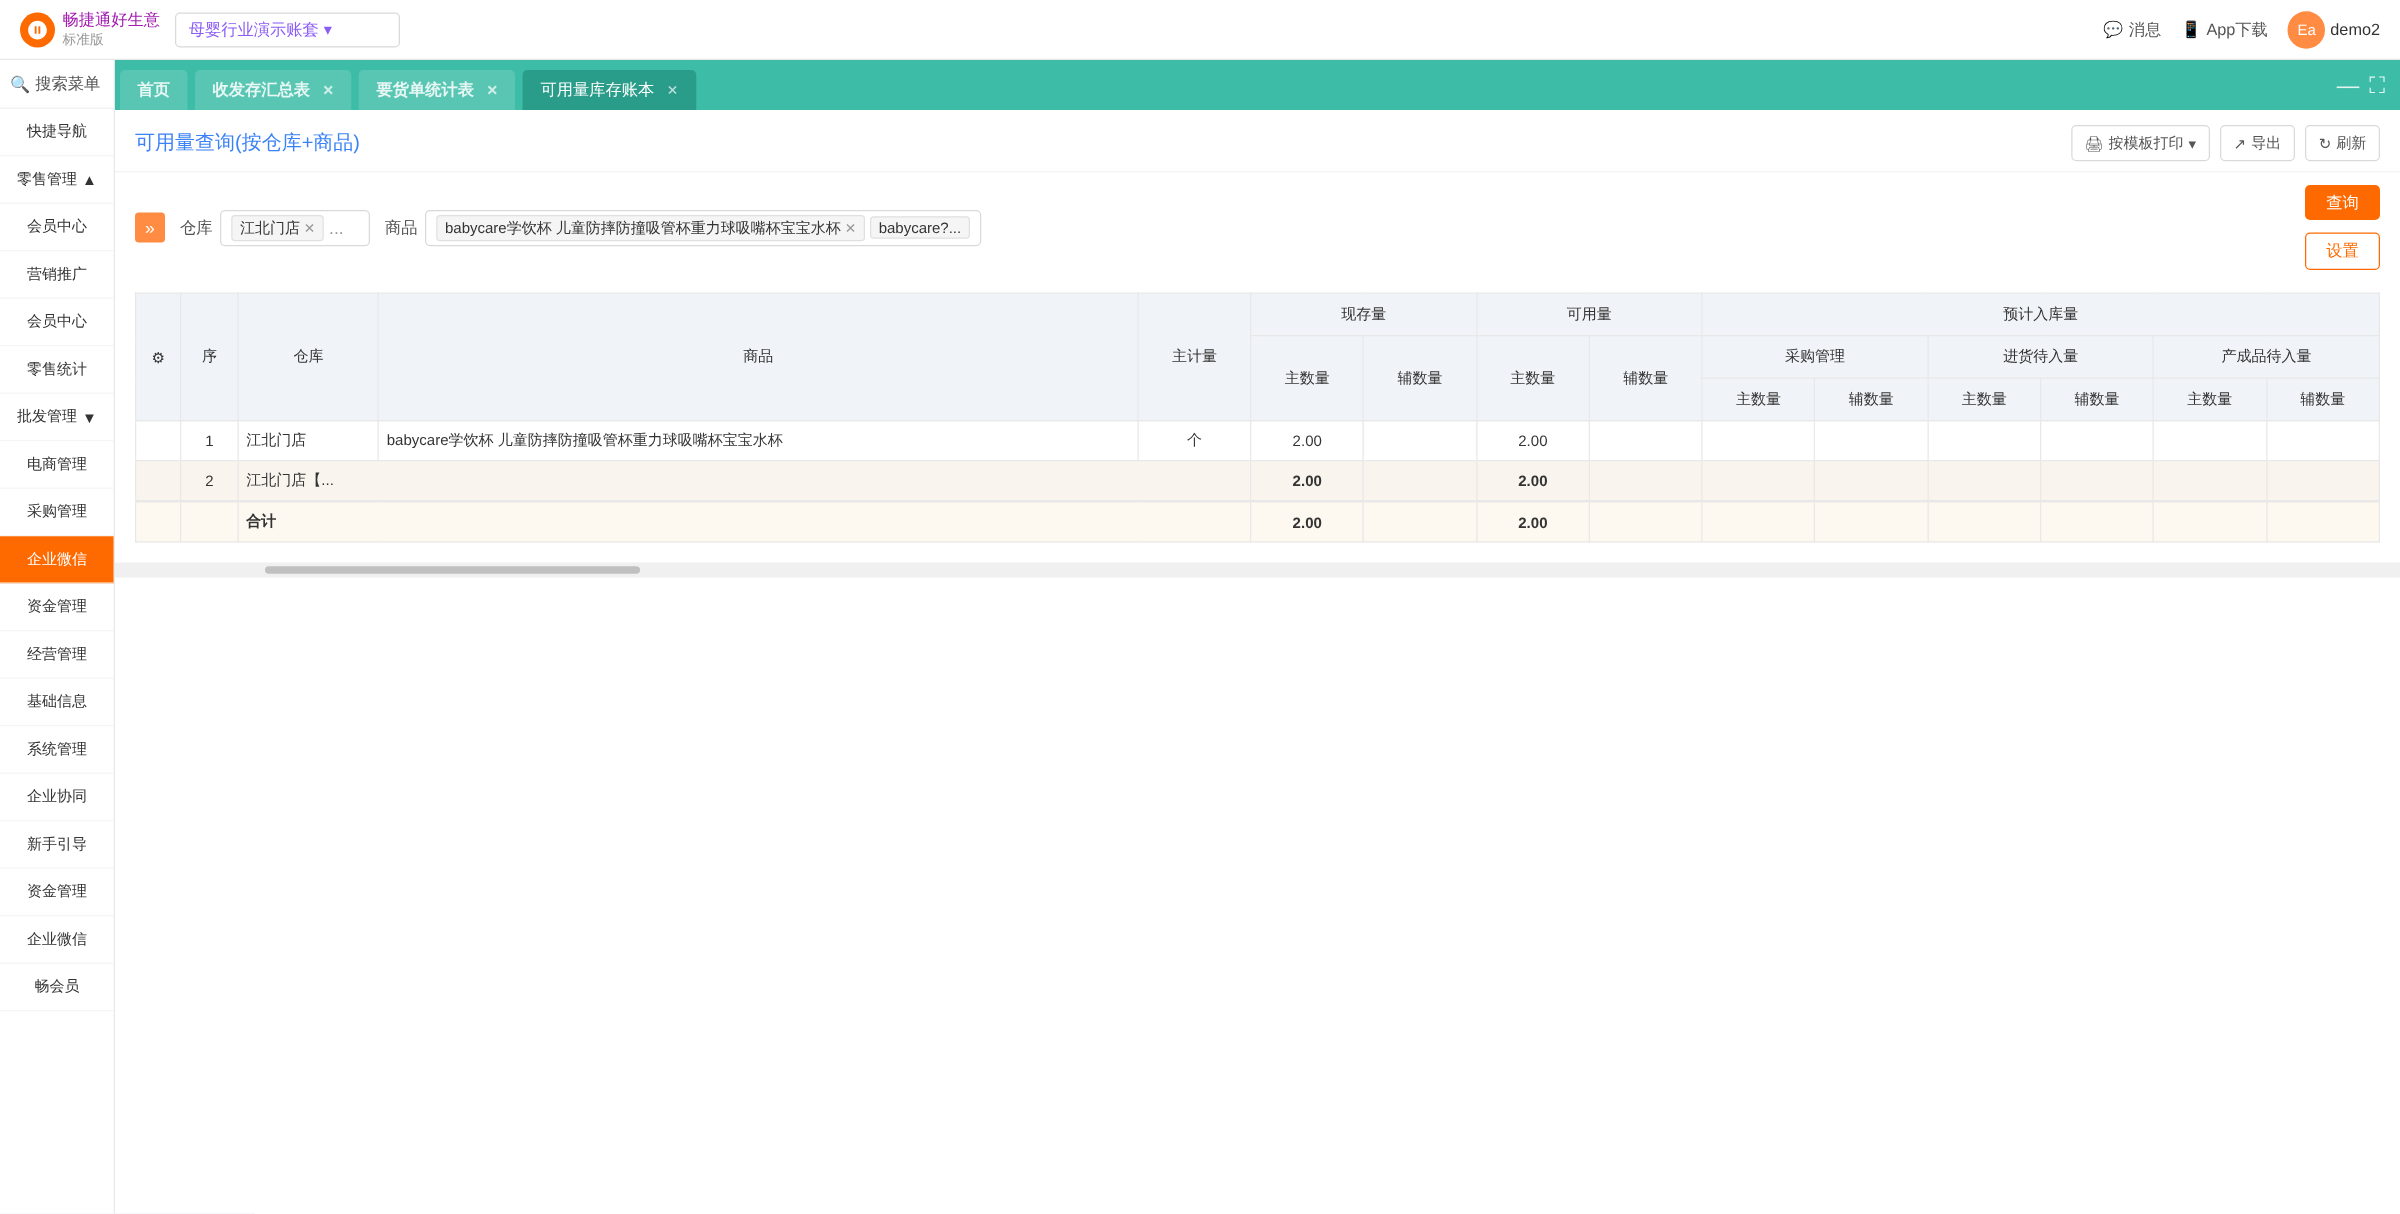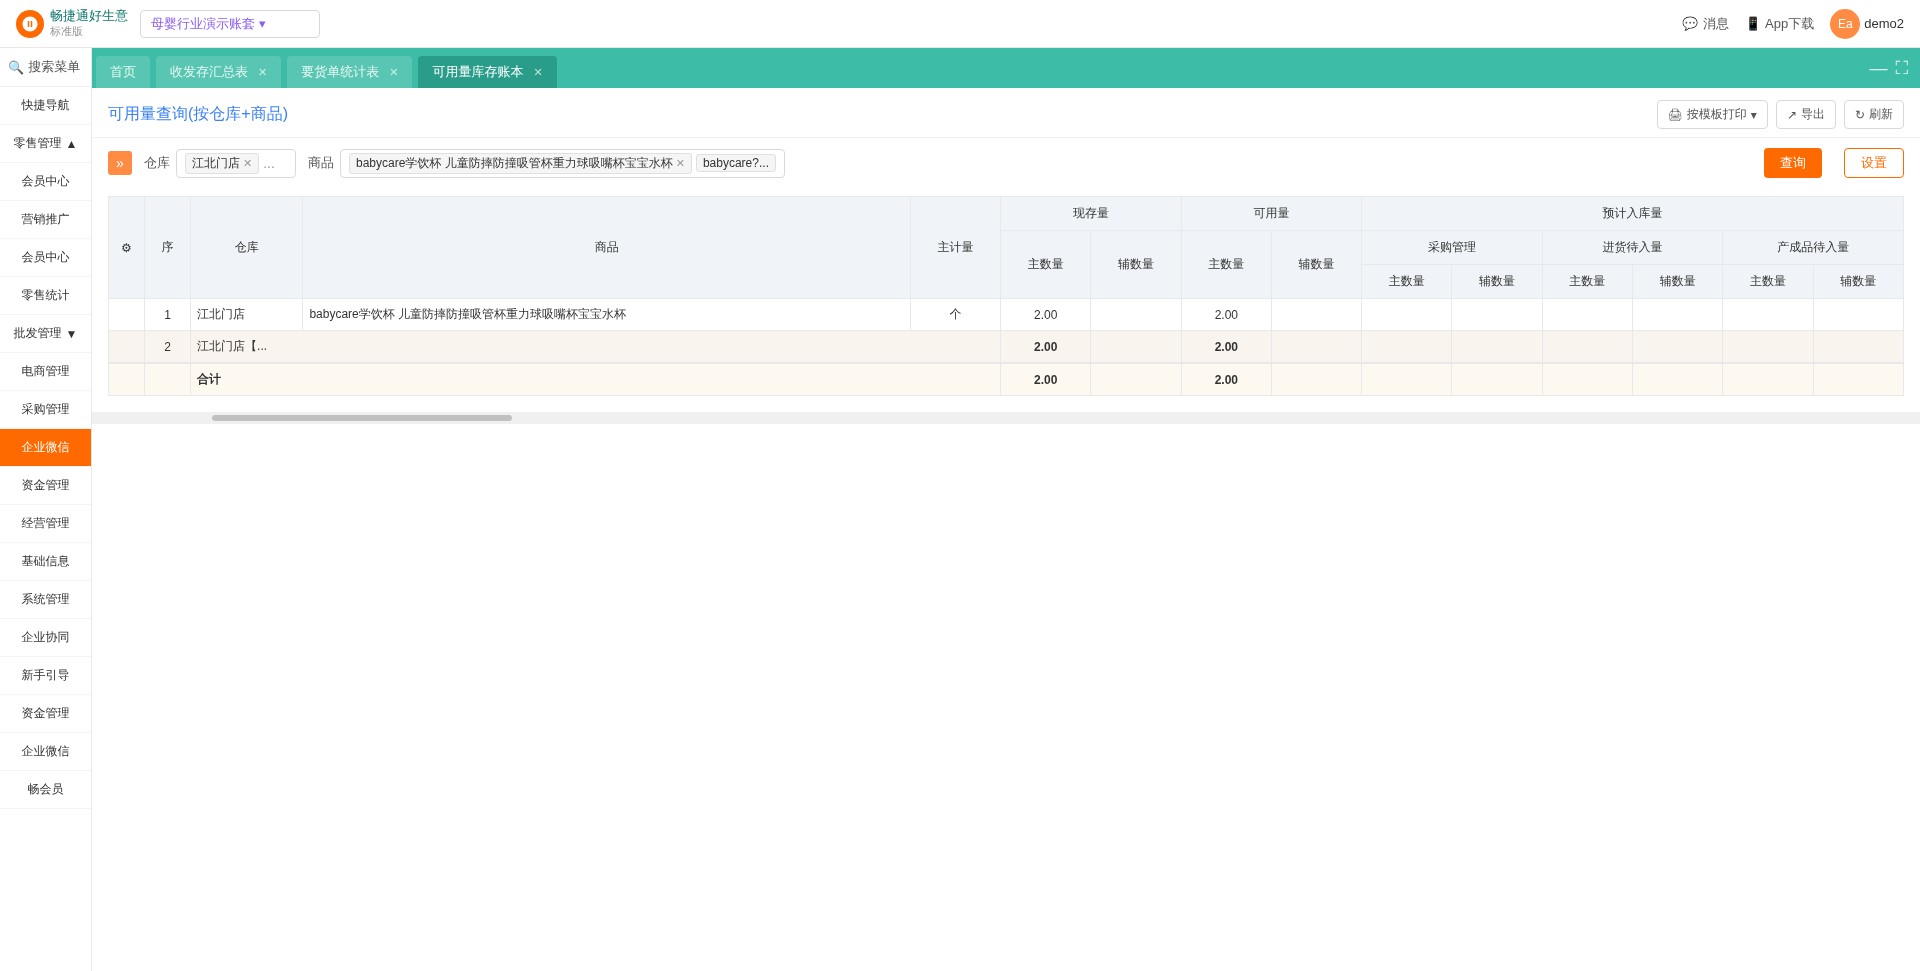--- a/index.html
+++ b/index.html
@@ -13,21 +13,21 @@
       align-items: center;
       padding: 0 16px;
       border-bottom: 1px solid #e8e8e8;
       justify-content: space-between;
       flex-shrink: 0;
     }
     .top-bar-left { display: flex; align-items: center; gap: 12px; }
     .logo-area { display: flex; align-items: center; gap: 6px; }
     .logo-icon { width: 28px; height: 28px; background: #ff6a00; border-radius: 50%; display: flex; align-items: center; justify-content: center; }
     .logo-icon svg { width: 18px; height: 18px; fill: white; }
-    .logo-text { font-size: 13px; color: #0f766e; line-height: 1.2; }
+    .logo-text { font-size: 13px; color: #a21caf; line-height: 1.2; }
     .logo-sub { font-size: 11px; color: #999; }
     .warehouse-selector {
       display: flex; align-items: center; gap: 4px;
       border: 1px solid #d9d9d9; border-radius: 4px;
       padding: 4px 10px; cursor: pointer; background: #fff; min-width: 180px;
       font-size: 13px; color: #8b5cf6;
     }
     .top-bar-right { display: flex; align-items: center; gap: 16px; }
     .top-bar-icon-item { display: flex; align-items: center; gap: 4px; color: #555; font-size: 13px; cursor: pointer; }
     .avatar { width: 30px; height: 30px; border-radius: 50%; background: #ff8c42; display: flex; align-items: center; justify-content: center; color: white; font-size: 12px; overflow: hidden; }
@@ -80,20 +80,21 @@
       height: 32px;
       padding: 0 14px;
       display: flex; align-items: center; gap: 6px;
       font-size: 13px;
       cursor: pointer;
       border-radius: 4px 4px 0 0;
       margin-right: 2px;
       color: rgba(255,255,255,0.85);
       background: rgba(255,255,255,0.15);
       margin-left: 4px;
+      font-weight: bold;
     }
     .tab-item.active {
       background: #2a9d8a;
       color: #fff;
       font-weight: 500;
     }
     .tab-item .close-x { font-size: 11px; color: rgba(255,255,255,0.7); cursor: pointer; margin-left: 4px; }
     .tab-bar-actions {
       margin-left: auto;
       display: flex; align-items: center; gap: 8px; padding-right: 12px;
@@ -149,21 +150,21 @@
       background: #f5f5f5; border: 1px solid #e0e0e0;
       border-radius: 3px; padding: 1px 6px; font-size: 12px; color: #333;
     }
     .filter-tag .x { color: #999; cursor: pointer; font-size: 11px; }
     .filter-dots { color: #999; font-size: 14px; cursor: pointer; }
     .filter-product-box {
       display: flex; align-items: center; gap: 4px;
       border: 1px solid #d9d9d9; border-radius: 4px;
       padding: 3px 8px; min-width: 400px; background: #fff; flex-wrap: wrap;
     }
-    .filter-actions { margin-left: auto; display: flex; gap: 22px; }
+    .filter-actions { margin-left: auto; display: flex; gap: 10px; flex-direction: column; }
     .btn-query {
       padding: 5px 16px; background: #ff6a00; color: #fff;
       border: none; border-radius: 4px; cursor: pointer; font-size: 13px;
     }
     .btn-setting {
       padding: 5px 16px; background: #fff; color: #ff6a00;
       border: 1px solid #ff6a00; border-radius: 4px; cursor: pointer; font-size: 13px;
     }
 
     

